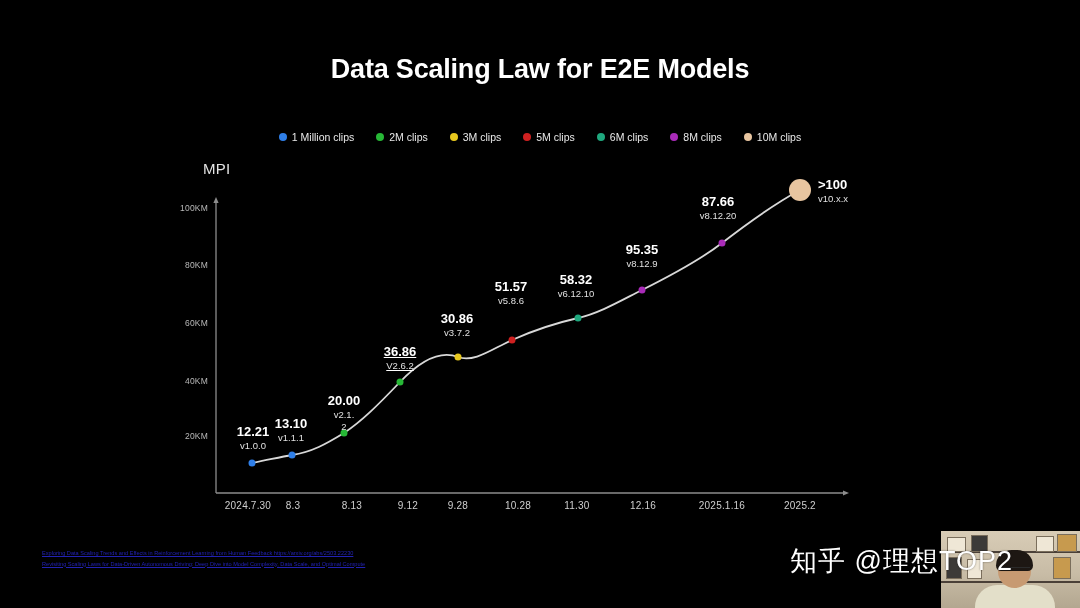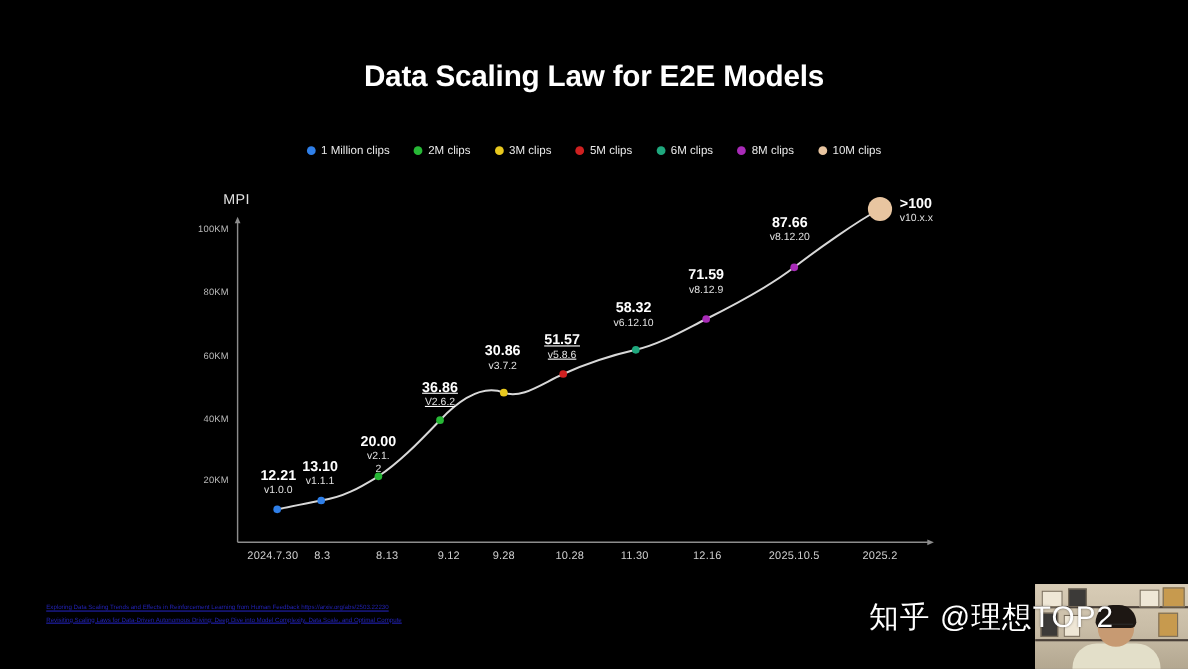--- a/index.html
+++ b/index.html
@@ -68,22 +68,22 @@
     top: 0;
     width: 1080px;
     height: 608px;
     pointer-events: none;
   }
   #plot-svg { display: block; }
 
   #y-axis-title {
     position: absolute;
     left: 203px;
-    top: 173px;
-    font-size: 13px;
+    top: 160px;
+    font-size: 15px;
     color: #e3e3e3;
     letter-spacing: 0.3px;
   }
 
   .y-tick-label {
     position: absolute;
     font-size: 8.5px;
     color: #b9b9b9;
     text-align: right;
     width: 40px;
@@ -285,21 +285,21 @@
   <div class="y-tick-label" style="left:168px; top:431px;">20KM</div>
 
   <div class="x-tick-label" style="left:213px;">2024.7.30</div>
   <div class="x-tick-label" style="left:258px;">8.3</div>
   <div class="x-tick-label" style="left:317px;text-align:center;">8.13</div>
   <div class="x-tick-label" style="left:373px;">9.12</div>
   <div class="x-tick-label" style="left:423px;">9.28</div>
   <div class="x-tick-label" style="left:483px;">10.28</div>
   <div class="x-tick-label" style="left:542px;">11.30</div>
   <div class="x-tick-label" style="left:608px;">12.16</div>
-  <div class="x-tick-label" style="left:687px;">2025.10.5</div>
+  <div class="x-tick-label" style="left:687px;">2025.1.16</div>
   <div class="x-tick-label" style="left:765px;">2025.2</div>
 
   <div class="data-dot" style="left:252px; top:463px; background:#2f7fe8;"></div>
   <div class="data-dot" style="left:292px; top:455px; background:#2f7fe8;"></div>
   <div class="data-dot" style="left:344px; top:433px; background:#27b836;"></div>
   <div class="data-dot" style="left:400px; top:382px; background:#27b836;"></div>
   <div class="data-dot" style="left:458px; top:357px; background:#e8c81e;"></div>
   <div class="data-dot" style="left:512px; top:340px; background:#cf2020;"></div>
   <div class="data-dot" style="left:578px; top:318px; background:#1fa87e;"></div>
   <div class="data-dot" style="left:642px; top:290px; background:#a92bb8;"></div>
@@ -320,30 +320,30 @@
     <span class="pt-version">2</span>
   </div>
   <div class="pt-annot" style="left:355px; top:345px;text-decoration:underline;">
     <span class="pt-value">36.86</span>
     <span class="pt-version">V2.6.2</span>
   </div>
   <div class="pt-annot" style="left:412px; top:312px;">
     <span class="pt-value">30.86</span>
     <span class="pt-version">v3.7.2</span>
   </div>
-  <div class="pt-annot" style="left:466px; top:302px;text-decoration:underline;">
+  <div class="pt-annot" style="left:466px; top:280px;">
     <span class="pt-value">51.57</span>
     <span class="pt-version">v5.8.6</span>
   </div>
   <div class="pt-annot" style="left:531px; top:273px;">
     <span class="pt-value">58.32</span>
     <span class="pt-version">v6.12.10</span>
   </div>
   <div class="pt-annot" style="left:597px; top:243px;">
-    <span class="pt-value">71.59</span>
+    <span class="pt-value">95.35</span>
     <span class="pt-version">v8.12.9</span>
   </div>
   <div class="pt-annot" style="left:673px; top:195px;">
     <span class="pt-value">87.66</span>
     <span class="pt-version">v8.12.20</span>
   </div>
   <div class="pt-annot left-align" style="left:818px; top:178px;">
     <span class="pt-value">&gt;100</span>
     <span class="pt-version">v10.x.x</span>
   </div>

